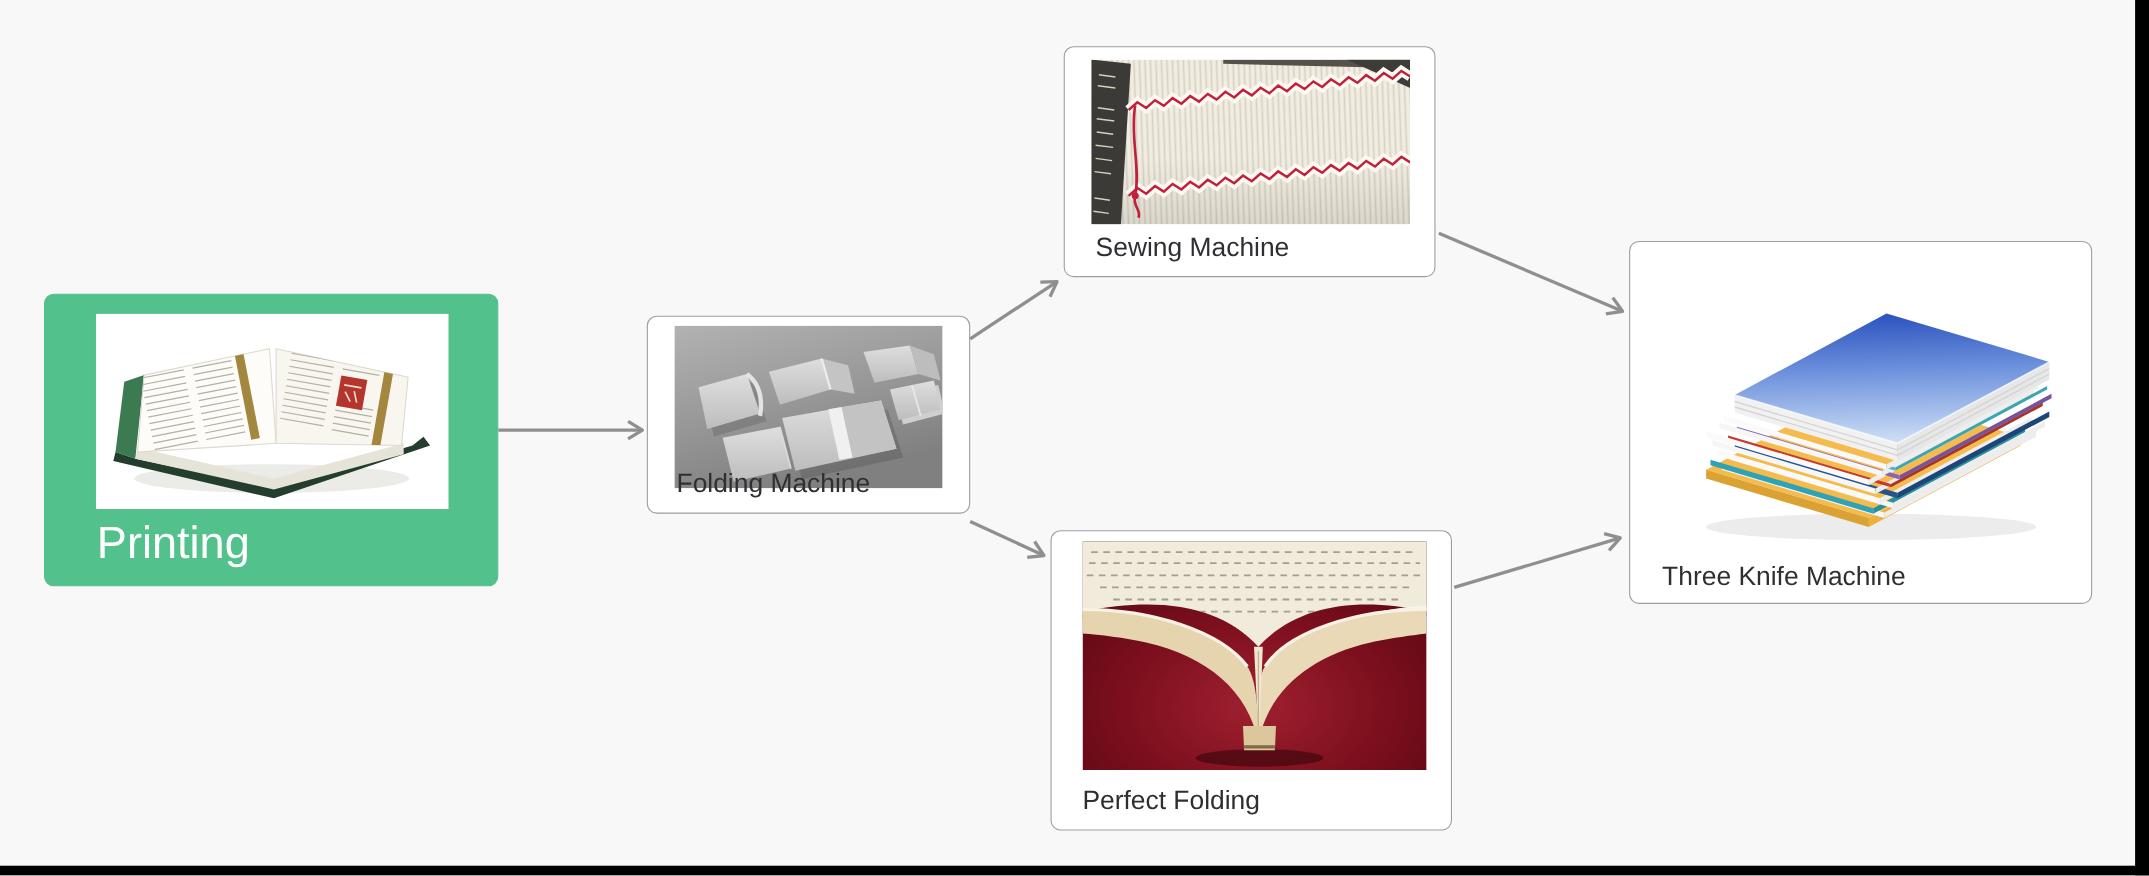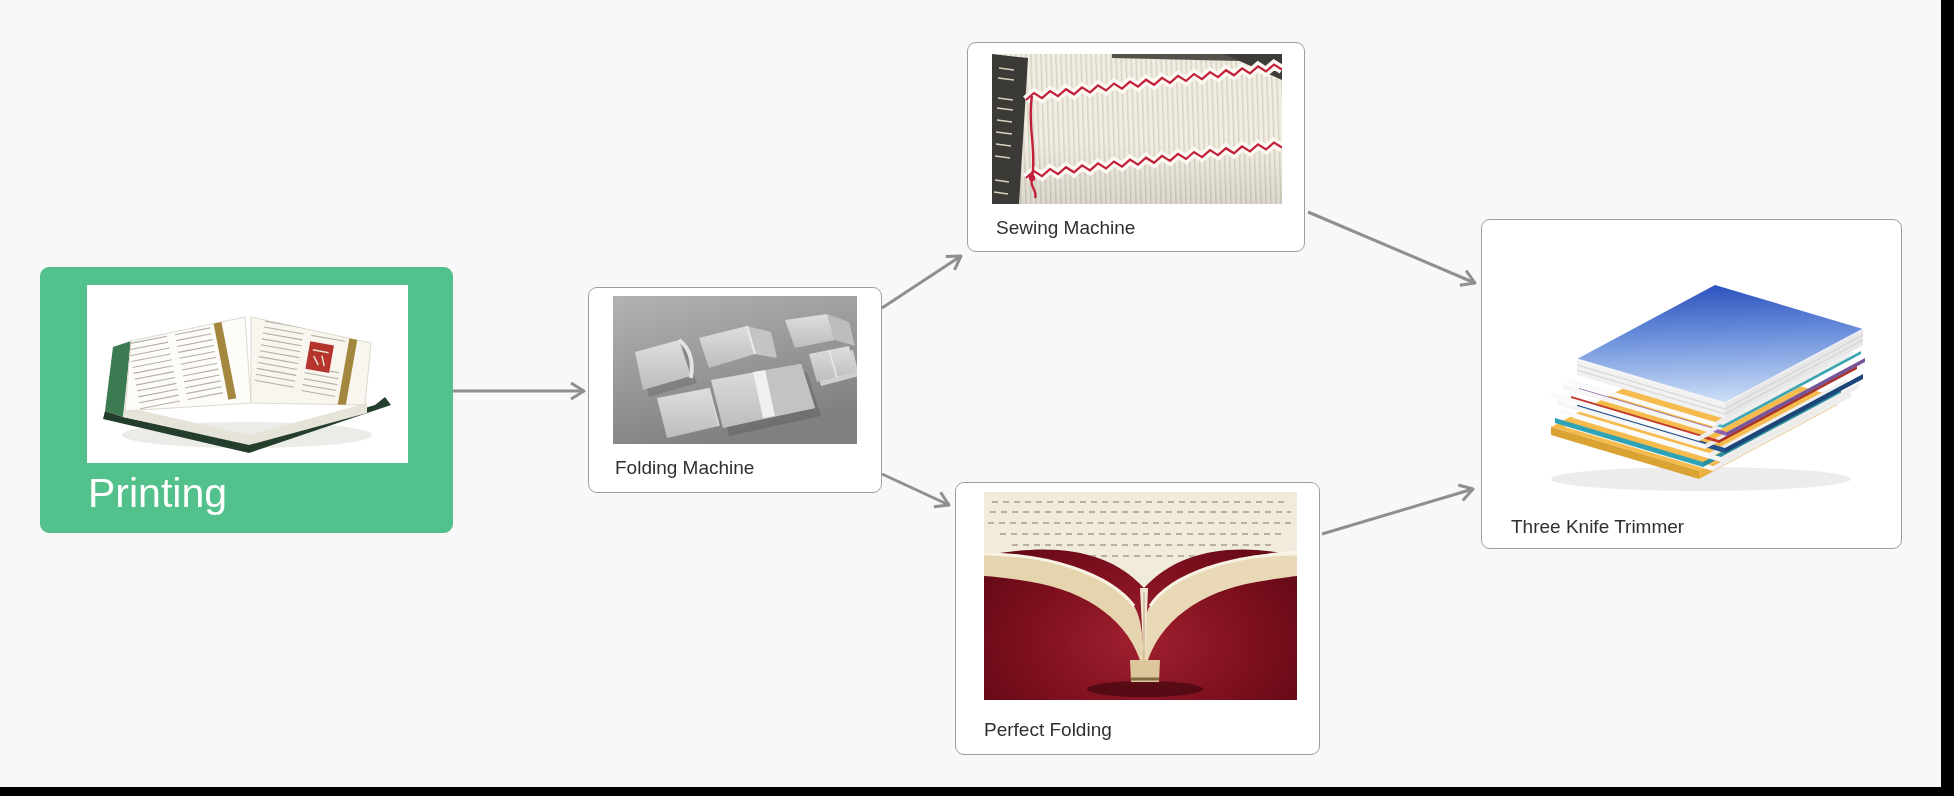--- a/index.html
+++ b/index.html
@@ -29,21 +29,21 @@
     border-radius:9px;
   }
   .node--selected{
     background:var(--highlight);
     border-color:var(--highlight);
   }
   .node__img{position:absolute;overflow:hidden;}
   .node__img svg{display:block;width:100%;height:100%;}
   .node__label{
     position:absolute;color:var(--label);
-    font-size:19px;line-height:1.1;white-space:nowrap;
+    font-size:24px;line-height:1.1;white-space:nowrap;
   }
   .node--selected .node__label{color:var(--selected-label);font-size:41px;}
   .bezel-right{position:absolute;top:0;right:0;width:13px;height:100%;background:var(--bezel);}
   .bezel-bottom{position:absolute;left:0;bottom:0;width:100%;height:9px;background:var(--bezel);}
 </style>
 </head>
 <body>
 
 <div class="diagram-canvas">
 
@@ -92,21 +92,21 @@
             <path stroke="#b3b0a4" stroke-width="1.1" d="M172,44h40M172,50h40M172,56h40M172,62h40M172,68h40M172,74h40M172,80h40M172,86h40M172,92h40M172,98h40M172,104h40M220,44h34M220,50h34M220,82h34M220,88h34M220,94h34M220,100h34M220,106h34"></path>
             <rect x="220" y="56" width="24" height="28" fill="#b5342c"></rect>
             <path stroke="#e7ded1" stroke-width="1.5" d="M224,64h16M226,70l6,8M234,68l4,10"></path>
           </g>
         </g>
       </svg>
     </div>
     <div class="node__label" style="left:47px;bottom:16px">Printing</div>
   </div>
 
-  <div class="node" style="left:588px;top:287px;width:294px;height:206px">
+  <div class="node" style="left:588px;top:287px;width:294px;height:180px">
     <div class="node__img" style="left:24px;top:8px;width:244px;height:148px">
       <svg viewBox="0 0 244 148" preserveAspectRatio="none">
         <defs>
           <linearGradient id="fd-bg" x1="0" y1="0" x2="0.4" y2="1">
             <stop offset="0" stop-color="#b2b2b2"></stop>
               <stop offset="0.5" stop-color="#9a9a9a"></stop>
               <stop offset="1" stop-color="#808080"></stop>
           </linearGradient>
           <linearGradient id="fd-sh" x1="0" y1="0" x2="0" y2="1">
             <stop offset="0" stop-color="#dedede"></stop>
@@ -254,19 +254,19 @@
         </g>
 
         <polygon points="56,120 204,164 204,180 56,136" fill="#f1f1f1"></polygon>
         <polygon points="204,164 342,90 342,106 204,180" fill="#e7e7e7"></polygon>
         <path stroke="#d4d4d4" stroke-width="1.2" d="M56,126 L204,170 M204,170 L342,96 M56,131 L204,175 M204,175 L342,101"></path>
 
         <polygon points="56,120 204,164 342,90 194,46" fill="url(#tk-blue)"></polygon>
         <path d="M56,120 L204,164 L342,90" stroke="#ffffff" stroke-width="1.4" fill="none" opacity="0.7"></path>
       </svg>
     </div>
-    <div class="node__label" style="left:29px;bottom:10px">Three Knife Trimmer</div>
+    <div class="node__label" style="left:29px;bottom:10px">Three Knife Machine</div>
   </div>
 
 </div>
 
 <div class="bezel-right"></div>
 <div class="bezel-bottom"></div>
 
 </body></html>

